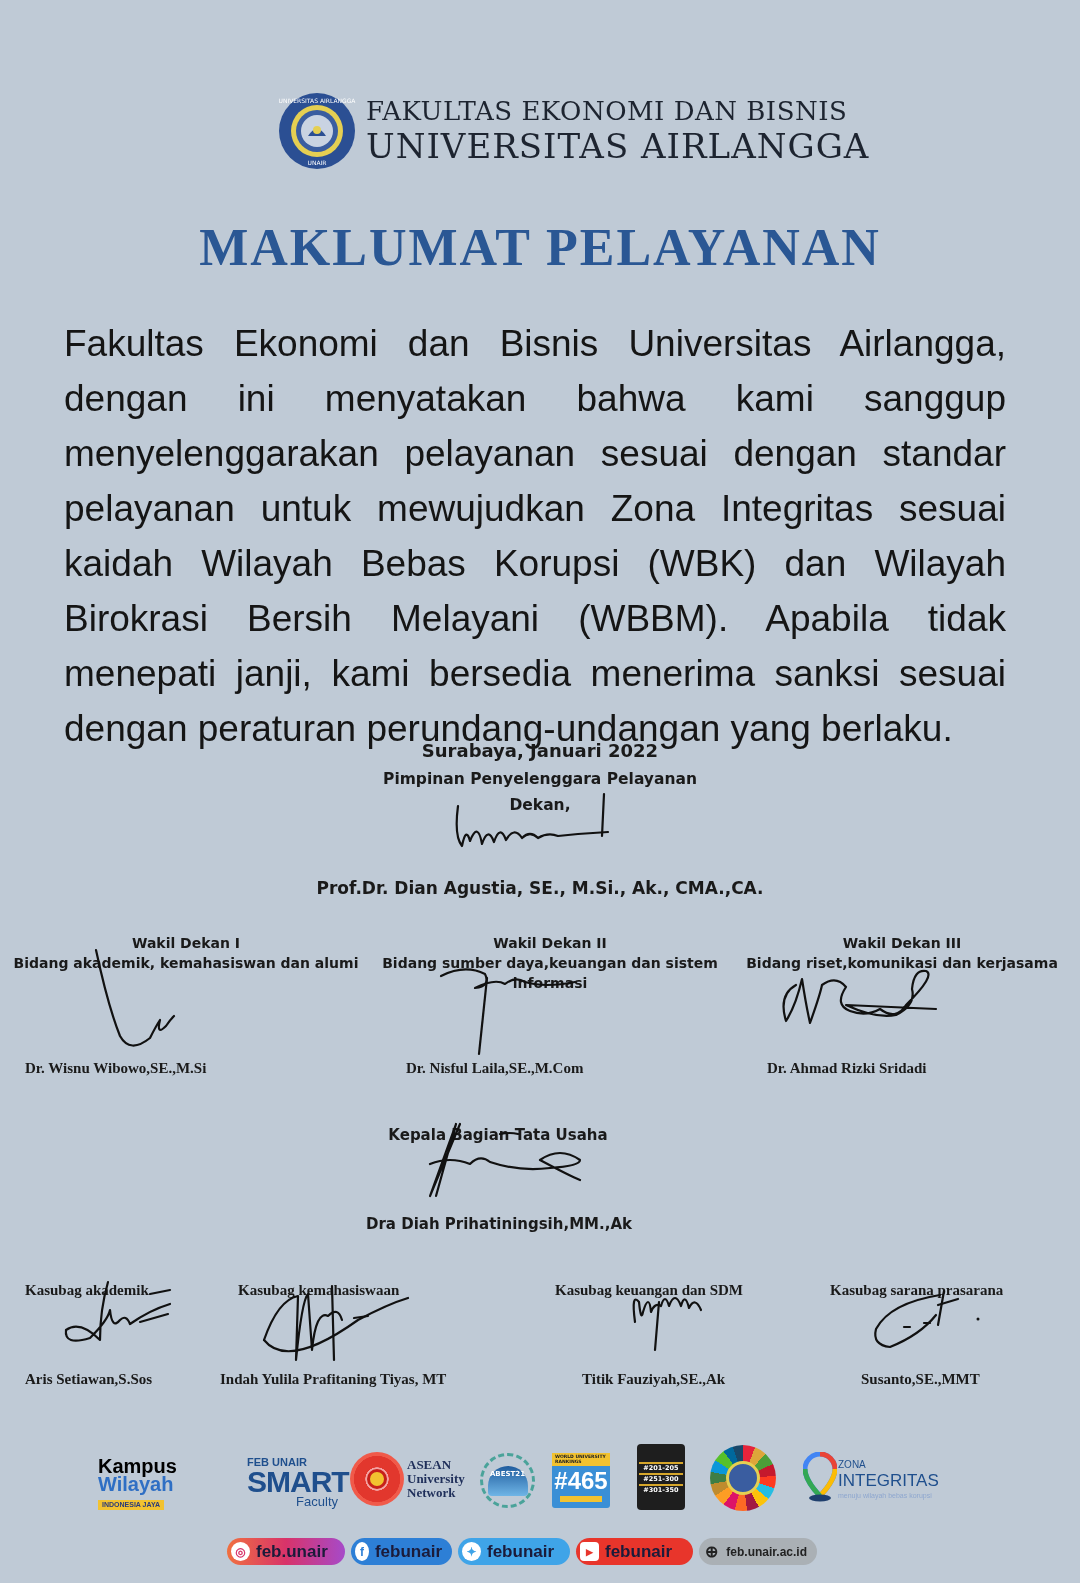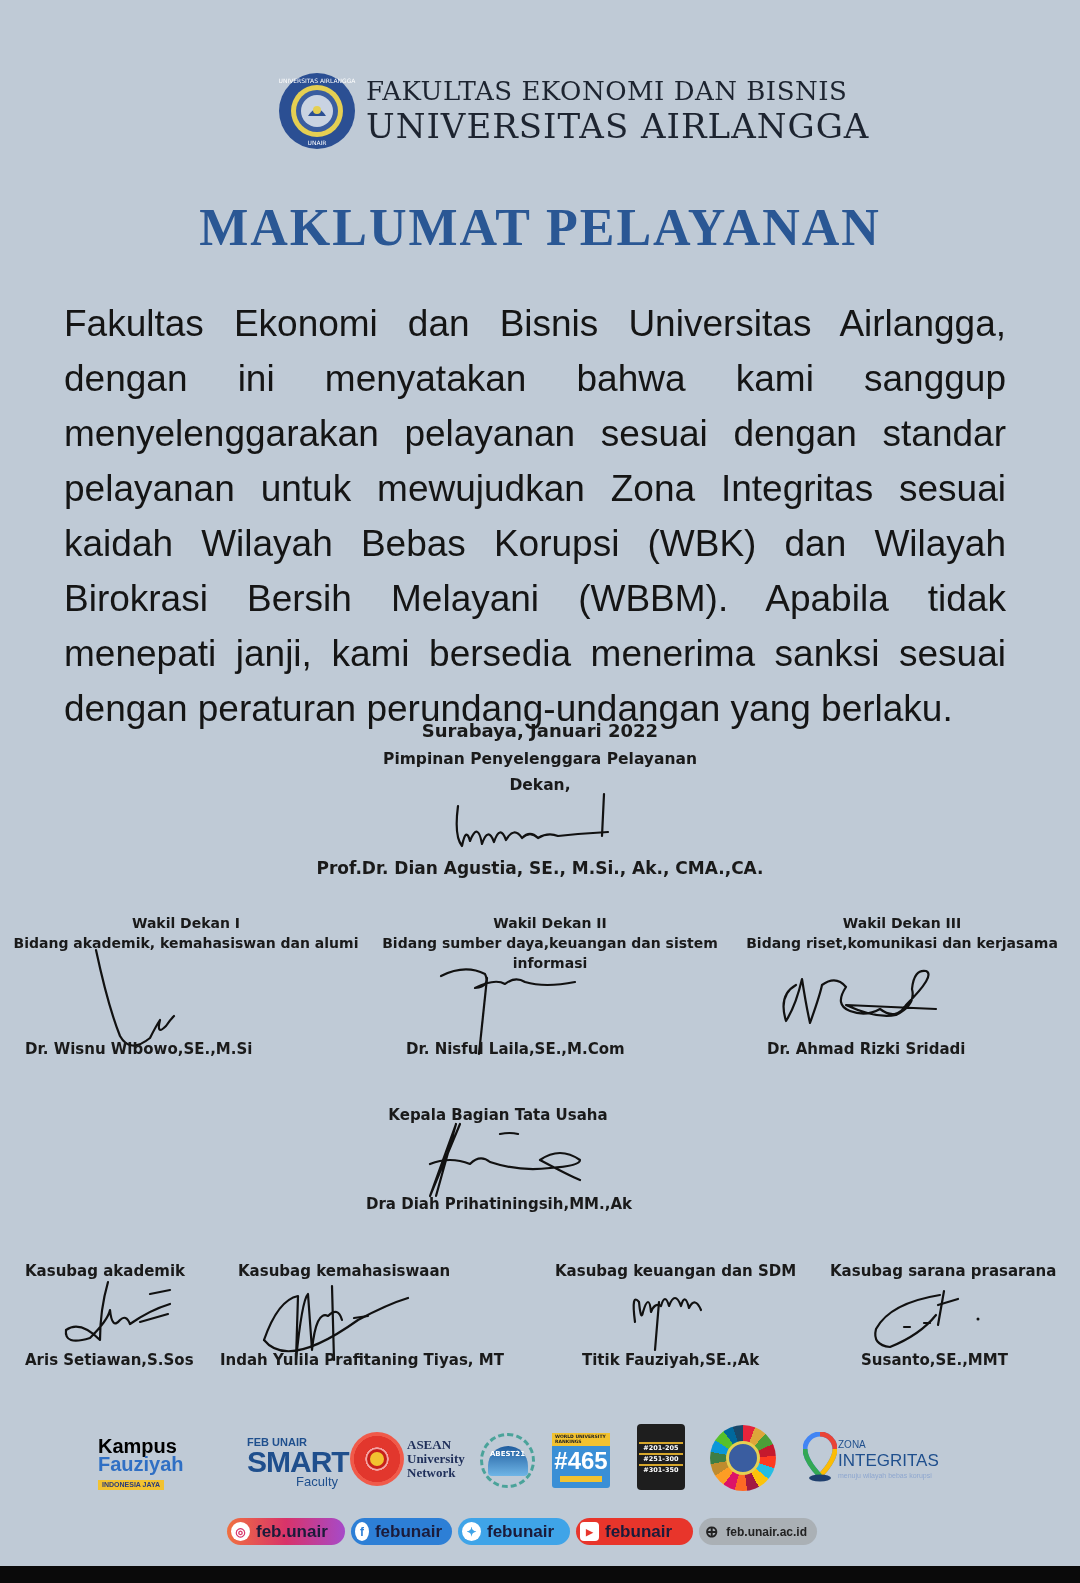--- a/index.html
+++ b/index.html
@@ -3,21 +3,21 @@
 <meta charset="utf-8">
 <style>
   * { box-sizing: border-box; margin: 0; padding: 0; }
   html, body { width: 1080px; height: 1583px; overflow: hidden; }
   body {
     background: #bfcad6;
     font-family: "DejaVu Sans", sans-serif;
     color: #1b1b1b;
     position: relative;
   }
-  .abs { position: absolute; }
+  .abs { position: absolute; margin-top: 20px; }
 
   
   .logo-seal {
     left: 278px; top: 72px; width: 78px; height: 78px;
     border-radius: 50%;
   }
   .header-text { left: 366px; top: 76px; font-family: "DejaVu Serif", serif; color: #1d2430; }
   .header-line1 { font-size: 26px; letter-spacing: 0.5px; line-height: 30px; font-weight: normal; }
   .header-line2 { font-size: 34px; letter-spacing: 1px; line-height: 40px; }
 
@@ -36,21 +36,21 @@
 
   .bold { font-family: "DejaVu Sans", sans-serif; font-weight: bold; color: #1a1a1a; }
   .center-block { left: 0; width: 1080px; text-align: center; }
   .date { top: 720px; font-size: 18px; }
   .role-main { top: 750px; font-size: 15.5px; }
   .role-dekan { top: 776px; font-size: 15.5px; }
   .dean-name { top: 858px; font-size: 17px; }
 
   .col { width: 400px; text-align: center; font-size: 14px; }
   .col .l1, .col .l2 { display: block; line-height: 20px; }
-  .name-s { font-size: 15px; }
+  .name-s { font-size: 15px; font-family: Liberation Serif, serif; }
 
   .sig { position: absolute; }
   .sig path, .sig line, .sig ellipse { fill: none; stroke: #111; stroke-width: 2.2; stroke-linecap: round; stroke-linejoin: round; }
   .social-row { top: 1518px; left: 227px; height: 28px; display: flex; gap: 6px; }
   .pill {
     height: 27px; border-radius: 14px; display: flex; align-items: center;
     padding: 0 10px 0 4px; font-family: "Liberation Sans", sans-serif; font-weight: bold;
     font-size: 17px; color: #1b1b3a; gap: 6px;
   }
   .pill .ic {
@@ -158,21 +158,21 @@
   <circle cx="108" cy="34" r="1.5" fill="#111"></circle>
 </svg>
 
 <div class="abs bold name-s" style="left:25px;top:1351px">Aris Setiawan,S.Sos</div>
 <div class="abs bold name-s" style="left:220px;top:1351px">Indah Yulila Prafitaning Tiyas, MT</div>
 <div class="abs bold name-s" style="left:582px;top:1351px">Titik Fauziyah,SE.,Ak</div>
 <div class="abs bold name-s" style="left:861px;top:1351px">Susanto,SE.,MMT</div>
 
 <div class="abs" style="left:98px;top:1437px;width:92px;height:50px;font-family:'Liberation Sans',sans-serif;font-weight:bold;line-height:18px">
   <div style="color:#000000;font-size:20px">Kampus</div>
-  <div style="color:#2f6fc4;font-size:20px">Fauziyah</div>
+  <div style="color:#2f6fc4;font-size:20px">Wilayah</div>
   <div style="background:#f2c230;color:#2a3a7a;font-size:7px;line-height:10px;padding:0 4px;display:inline-block">INDONESIA JAYA</div>
 </div>
 
 <div class="abs" style="left:247px;top:1436px;width:95px;height:54px;font-family:'Liberation Sans',sans-serif;color:#1f4f8d">
   <div style="font-size:11px;font-weight:bold;line-height:12px">FEB UNAIR</div>
   <div style="font-size:30px;font-weight:bold;line-height:28px;letter-spacing:-1px">SMART</div>
   <div style="font-size:13px;line-height:12px;text-align:right;padding-right:4px">Faculty</div>
 </div>
 
 <div class="abs" style="left:350px;top:1432px;width:54px;height:54px;border-radius:50%;background:radial-gradient(circle,#f4a3a3 0 30%,#e2372d 31% 60%,#f05a4a 61%)">

